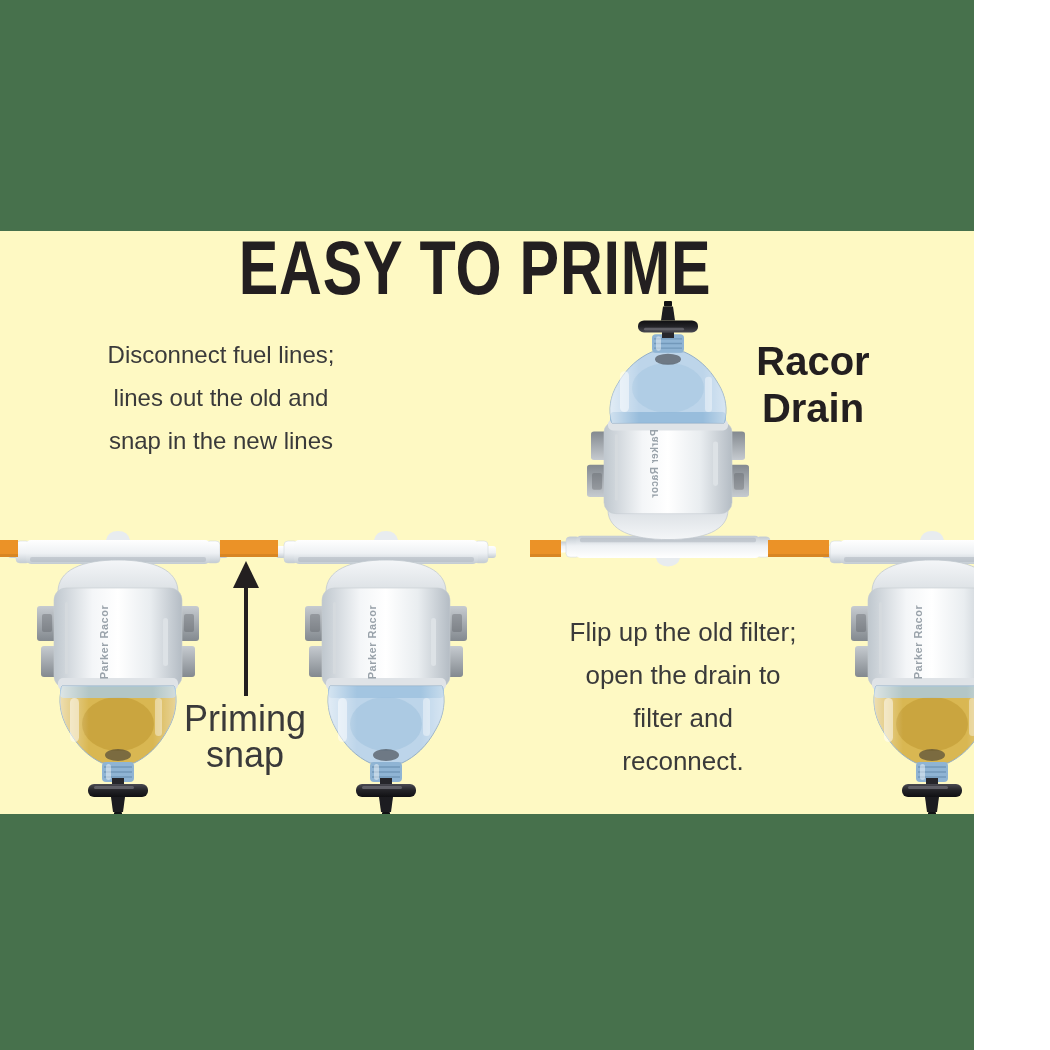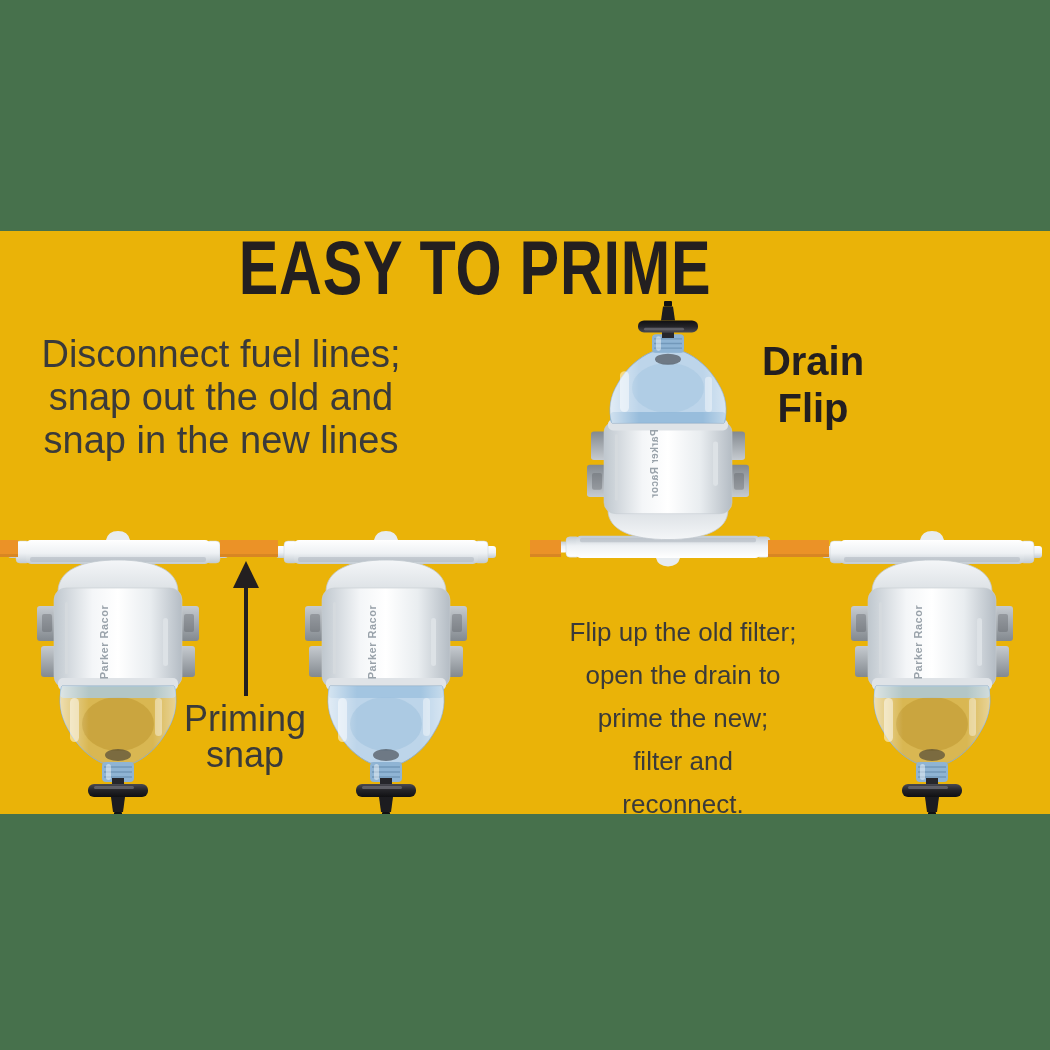--- a/index.html
+++ b/index.html
@@ -1,34 +1,34 @@
 <!DOCTYPE html>
 <html><head>
 <meta charset="utf-8">
 <style>
   html,body{margin:0;padding:0;background:#ffffff;}
   #canvas{
-    position:relative;width:1050px;height:1050px;overflow:hidden;
-    background:#eab308;font-family:"Liberation Sans",sans-serif;
+    position:relative;width:974px;height:1050px;overflow:hidden;
+    background:#fef9c3;font-family:"Liberation Sans",sans-serif;
     --letterbox:#47714C; --accent-orange:#EB9227; --text:#3a3a3a; --title:#231f20;
     --filter-bowl-amber:#d9b752; --filter-bowl-blue:#bdd5ea;
   }
   .letterbox{position:absolute;left:0;width:1050px;background:var(--letterbox);z-index:6;}
   #bar-top{top:0;height:231px;}
   #bar-bottom{top:814px;height:236px;}
 
   #title-wrap{position:absolute;left:0;top:233px;width:950px;text-align:center;z-index:4;}
   #title{
     margin:0;font-size:76px;line-height:70px;font-weight:bold;color:var(--title);
     letter-spacing:1px;transform:scaleX(0.78);transform-origin:50% 50%;white-space:nowrap;
   }
 
   .caption{position:absolute;color:var(--text);text-align:center;z-index:4;}
   .caption .ln{display:block;}
-  #instruction-left{left:41px;top:333px;width:360px;font-size:38px;line-height:43px;}
+  #instruction-left{left:41px;top:333px;width:360px;font-size:24px;line-height:43px;}
   #with-drain{left:713px;top:338px;width:200px;font-size:40px;line-height:47px;font-weight:bold;color:#231f20;}
   #instruction-right{left:523px;top:611px;width:320px;font-size:26px;line-height:43px;}
   #priming-label{left:145px;top:701px;width:200px;font-size:36px;line-height:36px;}
 
   
   #priming-arrow{position:absolute;left:0;top:0;z-index:4;}
   #arrow-head{position:absolute;left:233px;top:561px;width:0;height:0;
     border-left:13px solid transparent;border-right:13px solid transparent;
     border-bottom:27px solid #231f20;}
   #arrow-shaft{position:absolute;left:244px;top:586px;width:4px;height:110px;background:#231f20;}
@@ -63,33 +63,32 @@
 
   <div id="bar-top" class="letterbox"></div>
   <div id="bar-bottom" class="letterbox"></div>
 
   <div id="title-wrap">
     <h1 id="title">EASY TO PRIME</h1>
   </div>
 
   <div id="instruction-left" class="caption">
     <span class="ln">Disconnect fuel lines;</span>
-    <span class="ln">snap out the old and</span>
+    <span class="ln">lines out the old and</span>
     <span class="ln">snap in the new lines</span>
   </div>
 
   <div id="with-drain" class="caption">
+    <span class="ln">Racor</span>
     <span class="ln">Drain</span>
-    <span class="ln">Flip</span>
   </div>
 
   <div id="instruction-right" class="caption">
     <span class="ln">Flip up the old filter;</span>
     <span class="ln">open the drain to</span>
-    <span class="ln">prime the new;</span>
     <span class="ln">filter and</span>
     <span class="ln">reconnect.</span>
   </div>
 
   <div id="priming-label" class="caption">
     <span class="ln">Priming</span>
     <span class="ln">snap</span>
   </div>
   <div id="priming-arrow">
     <div id="arrow-head"></div>

